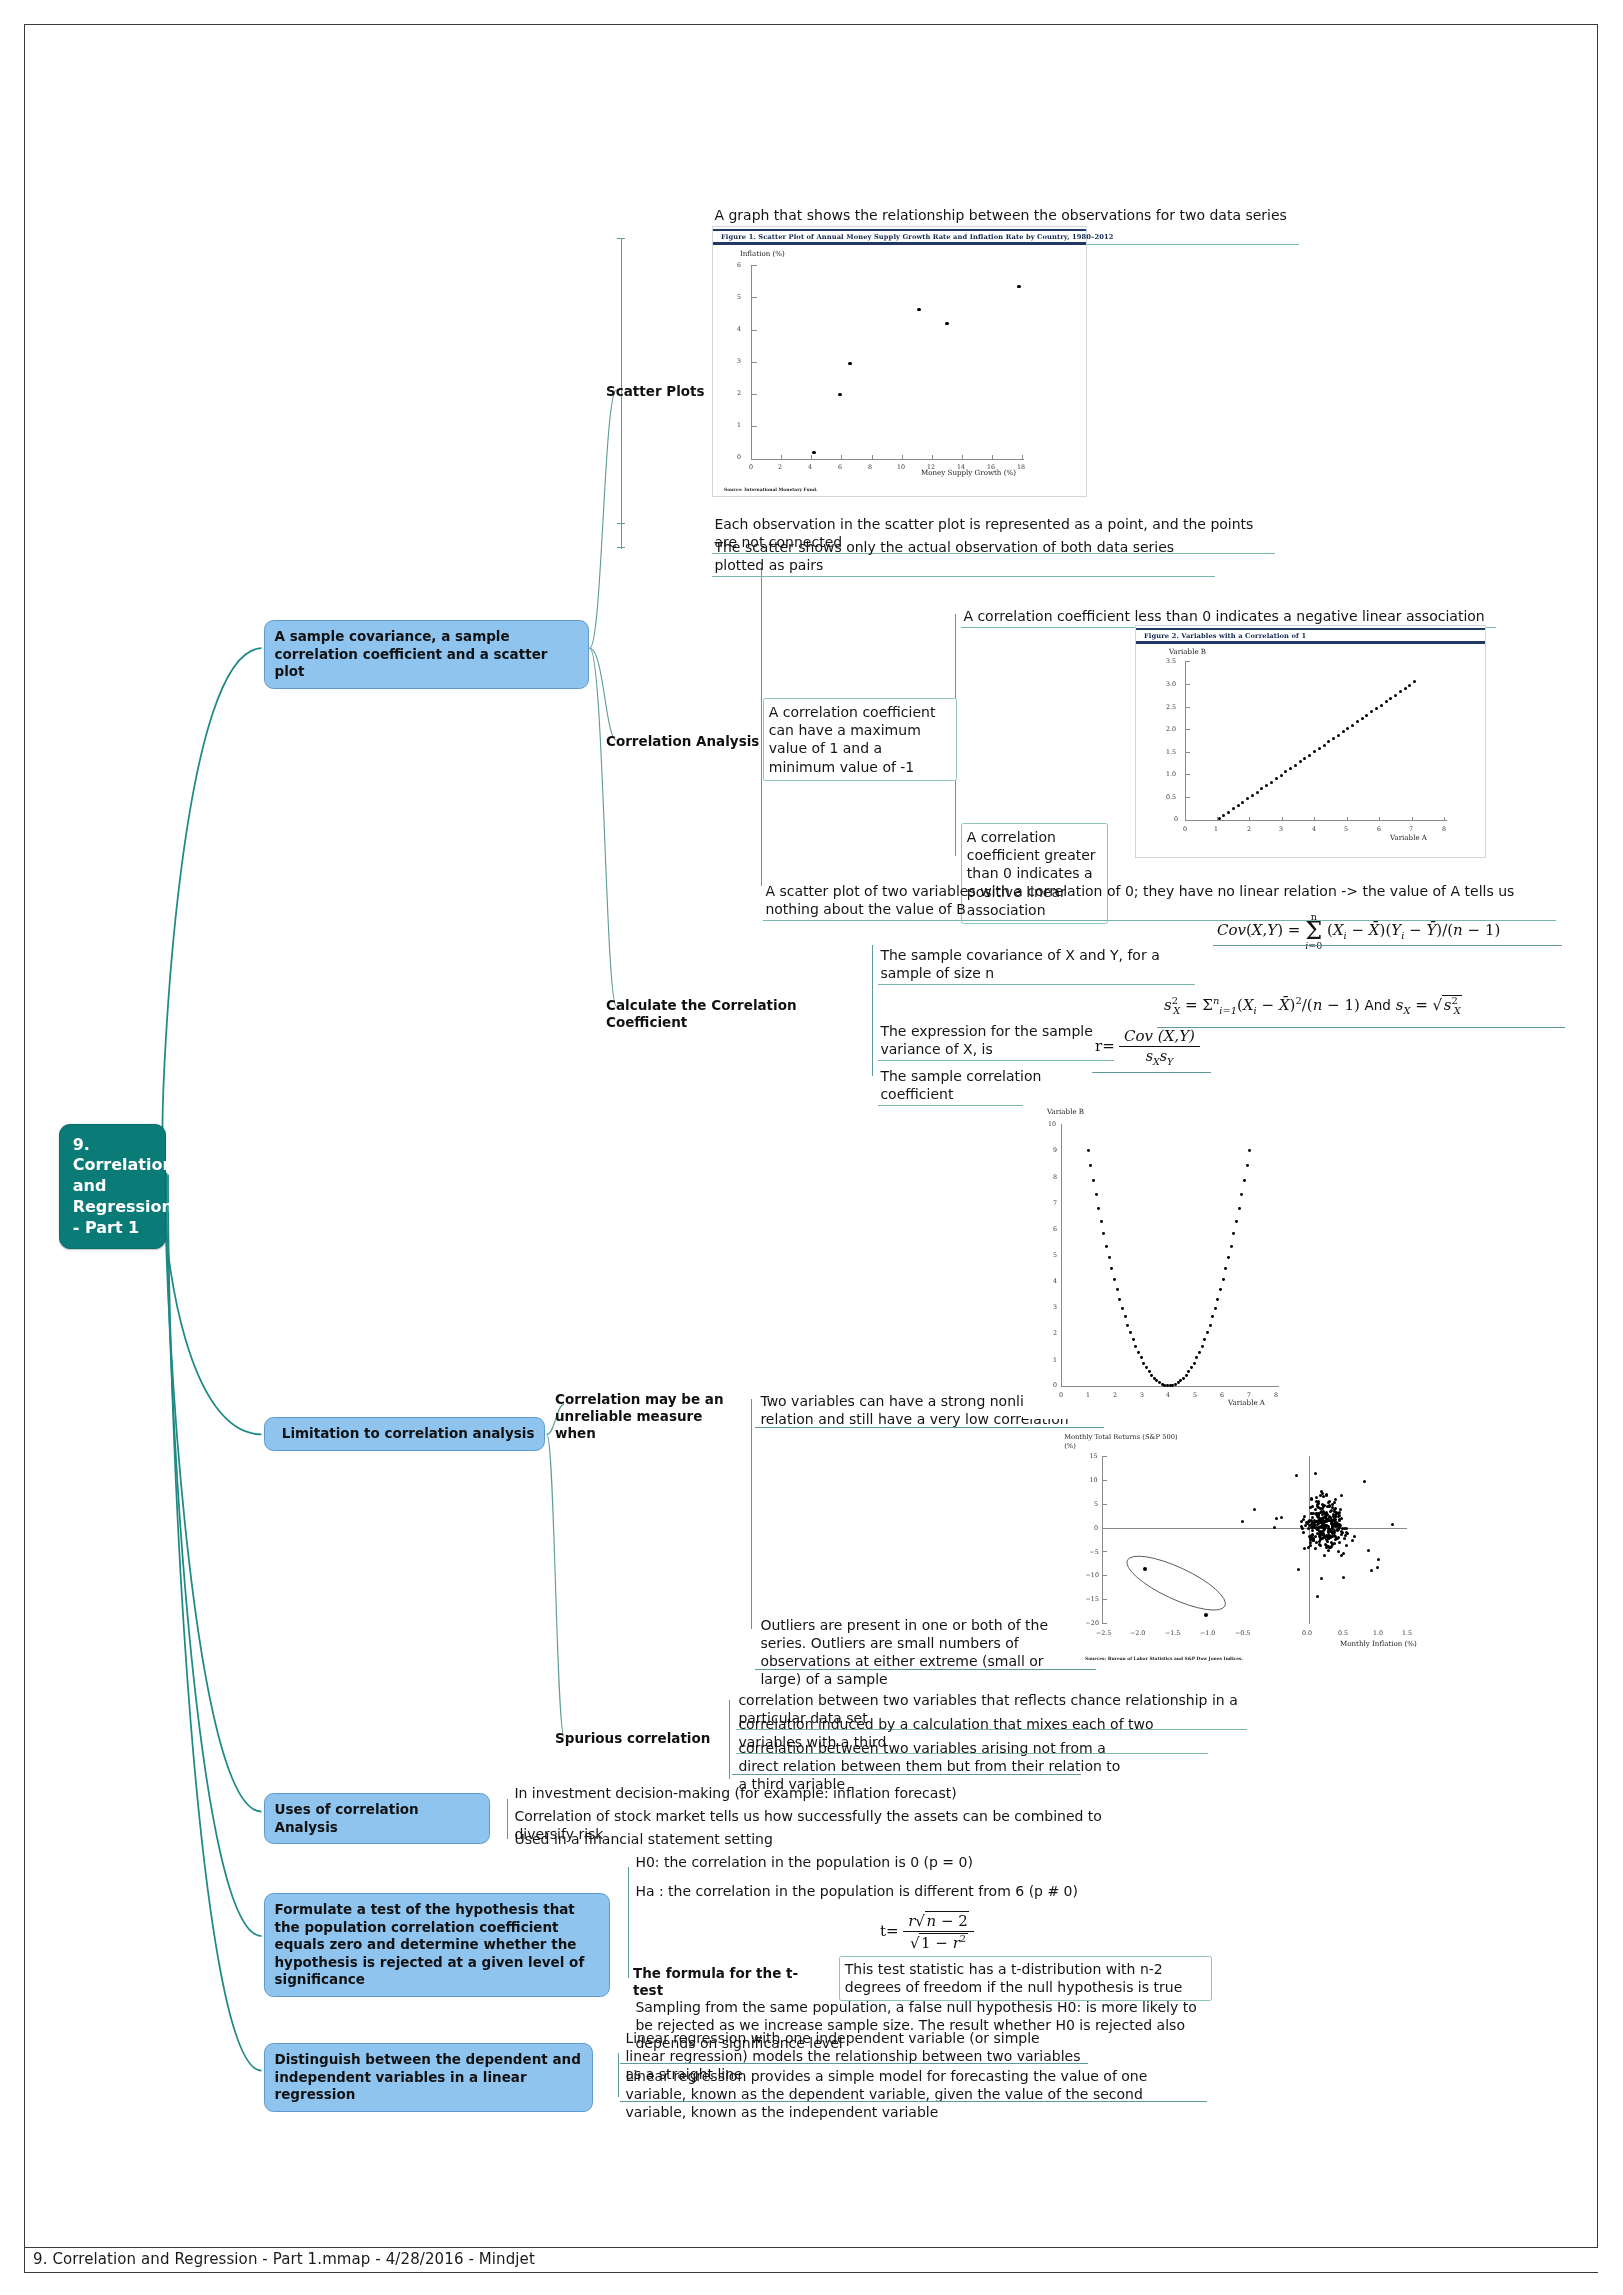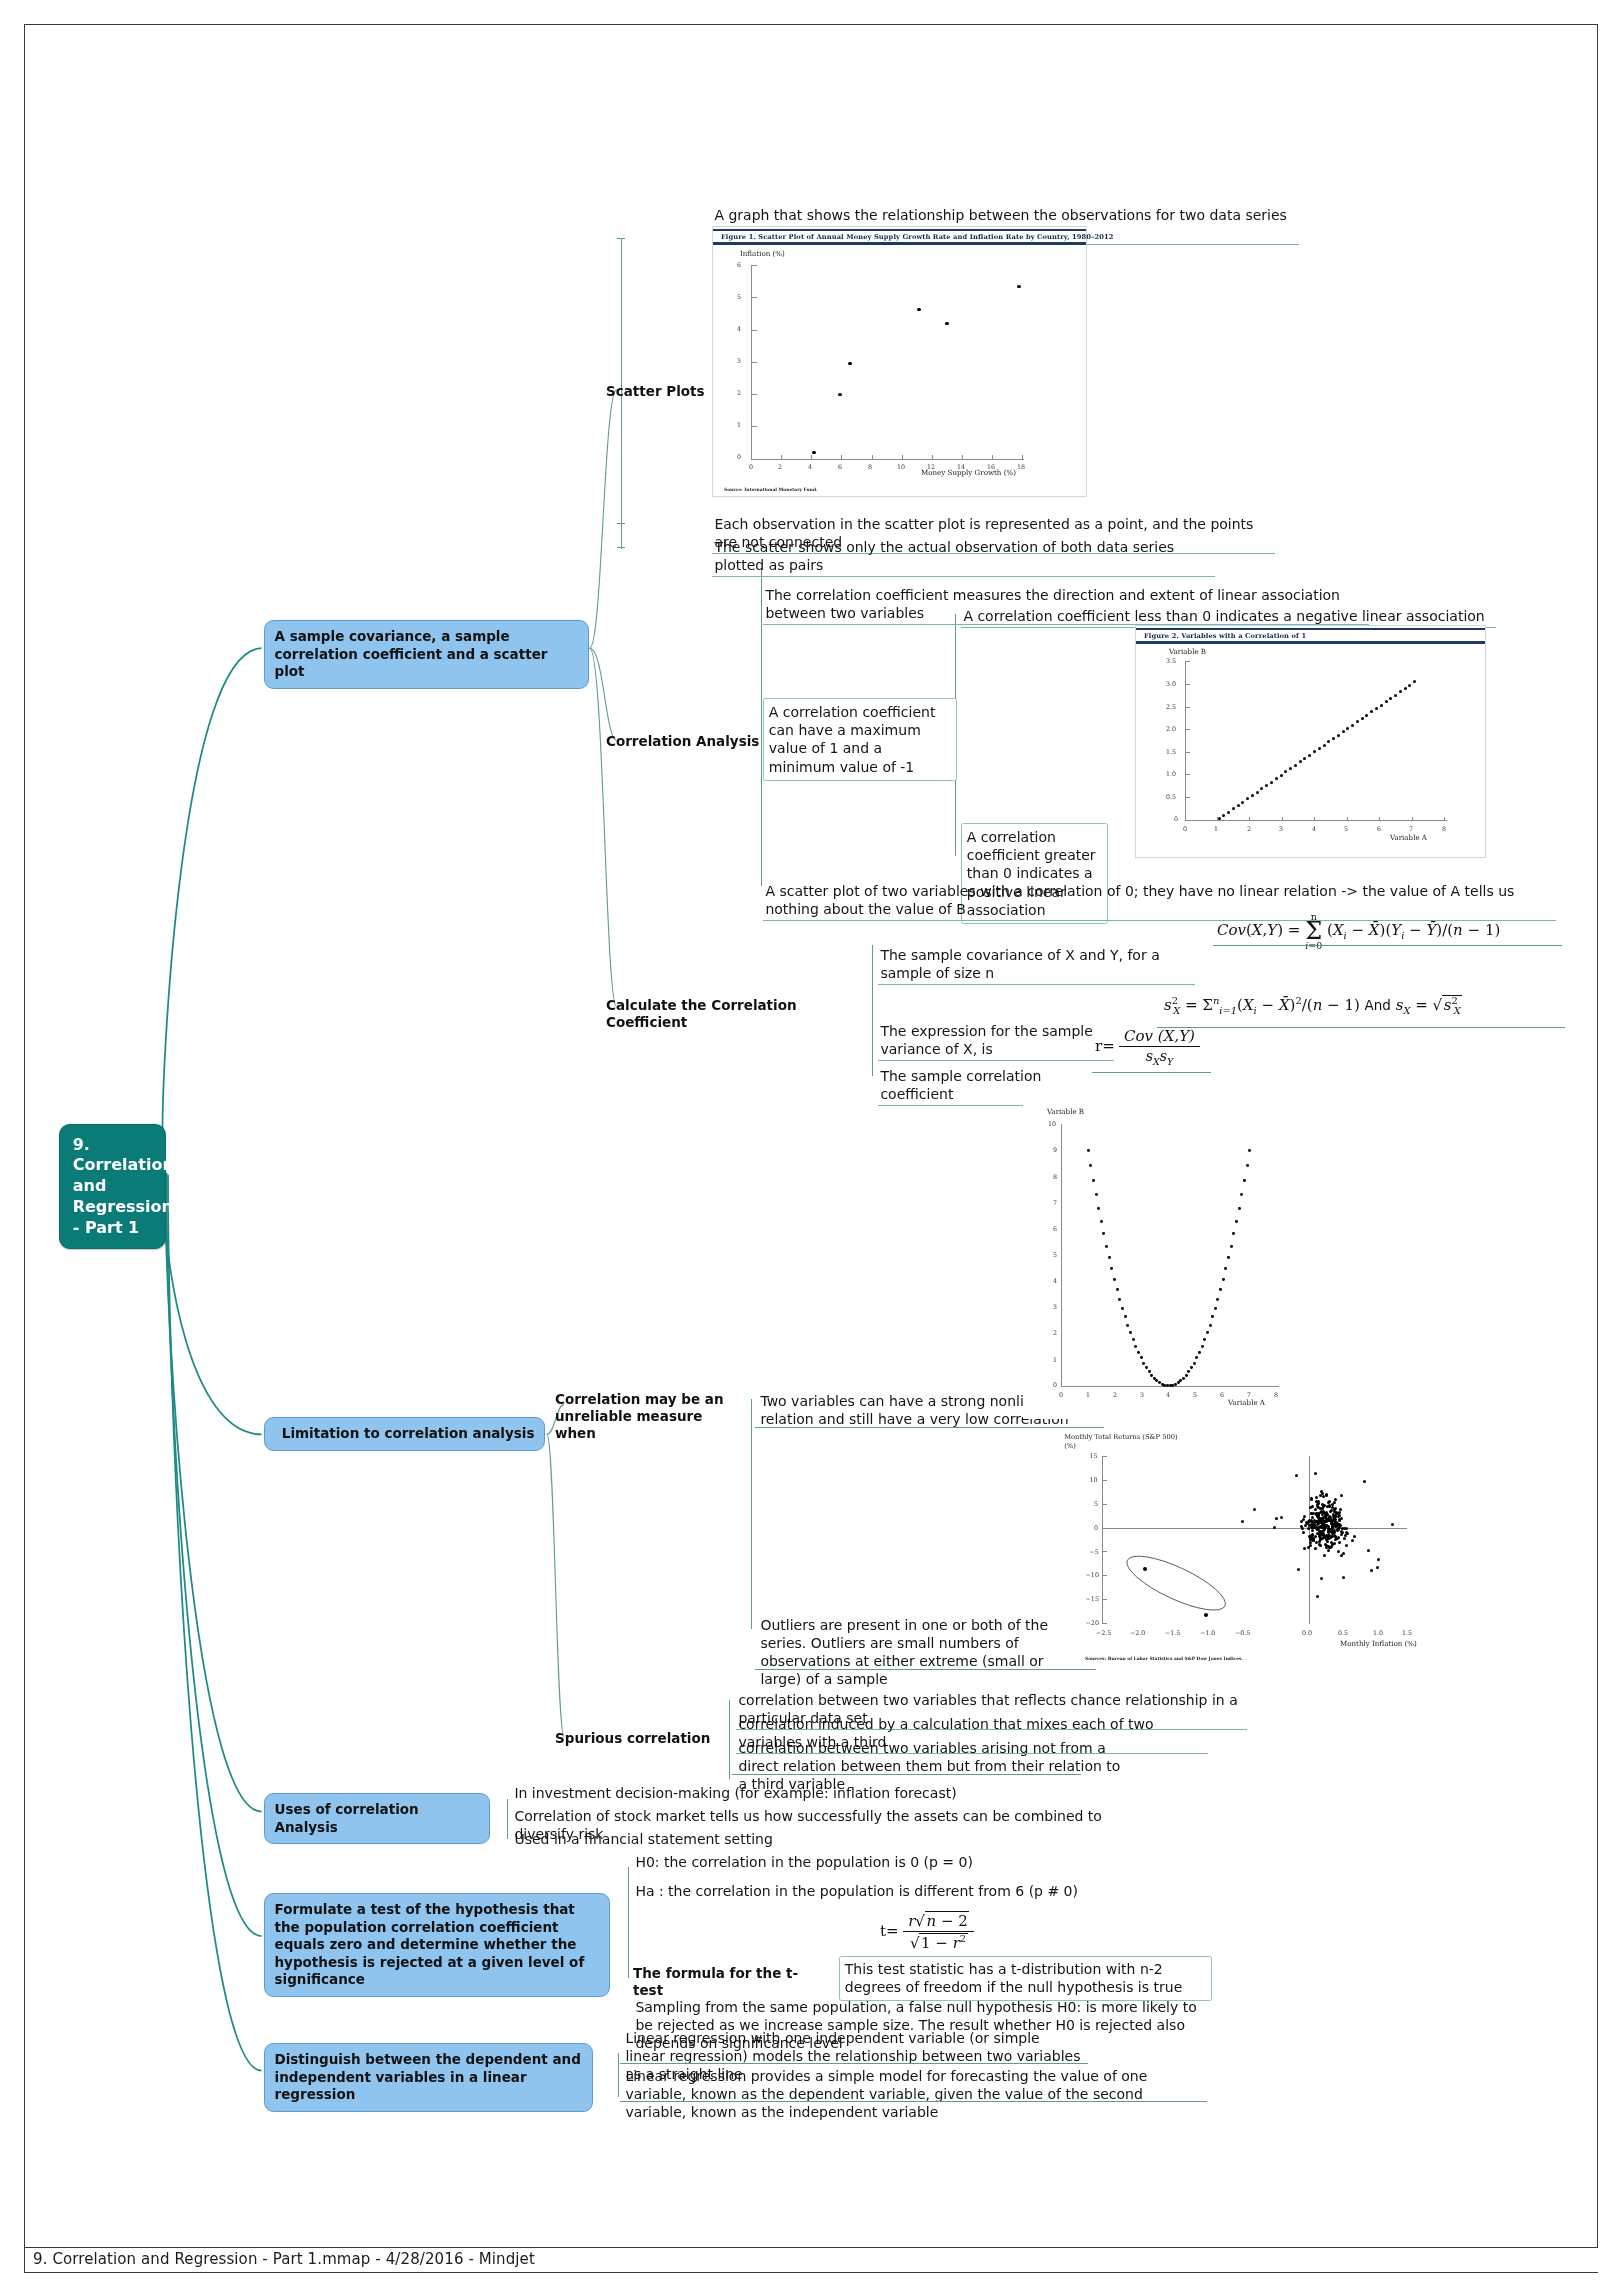--- a/index.html
+++ b/index.html
@@ -158,21 +158,20 @@
       <div class="dot" style="left:304px;top:40px;width:3.5px;height:3.5px;"></div>
       <div class="axlbl" style="left:208px;top:223px;">Money Supply Growth (%)</div>
     </div>
     <div class="src" style="left:11px;top:260px;">Source: International Monetary Fund.</div>
   </div>
 
   <div class="n leaf ul" style="left:712px;top:514px;width:563px;">Each observation in the scatter plot is represented as a point, and the points are not connected</div>
   <div class="n leaf ul" style="left:712px;top:537px;width:503px;">The scatter shows only the actual observation of both data series plotted as pairs</div>
 
   <div class="n sub" style="left:606px;top:733px;width:166px;">Correlation Analysis</div>
-  <div class="n leaf ul" style="left:763px;top:585px;width:606px;">The correlation coefficient measures the direction and extent of linear association between two variables</div>
   <div class="n leaf ul" style="left:961px;top:606px;width:535px;">A correlation coefficient less than 0 indicates a negative linear association</div>
   <div class="n leaf boxed" style="left:763px;top:698px;width:194px;padding:4px 4.8px;">A correlation coefficient can have a maximum value of 1 and a minimum value of -1</div>
   <div class="n leaf boxed" style="left:961px;top:823px;width:147px;padding:4px 4.8px;">A correlation coefficient greater than 0 indicates a positive linear association</div>
   <div class="n leaf ul" style="left:763px;top:881px;width:793px;">A scatter plot of two variables with a correlation of 0; they have no linear relation -&gt; the value of A tells us nothing about the value of B</div>
 
   <div class="fig" style="left:1135px;top:625px;width:349px;height:231px;">
     <div class="figbar" style="margin-top:1.6px;"></div>
     <div class="figttl">Figure 2.   Variables with a Correlation of 1</div>
     <div class="figbar"></div>
     <div style="position:relative;width:100%;height:208px;">

